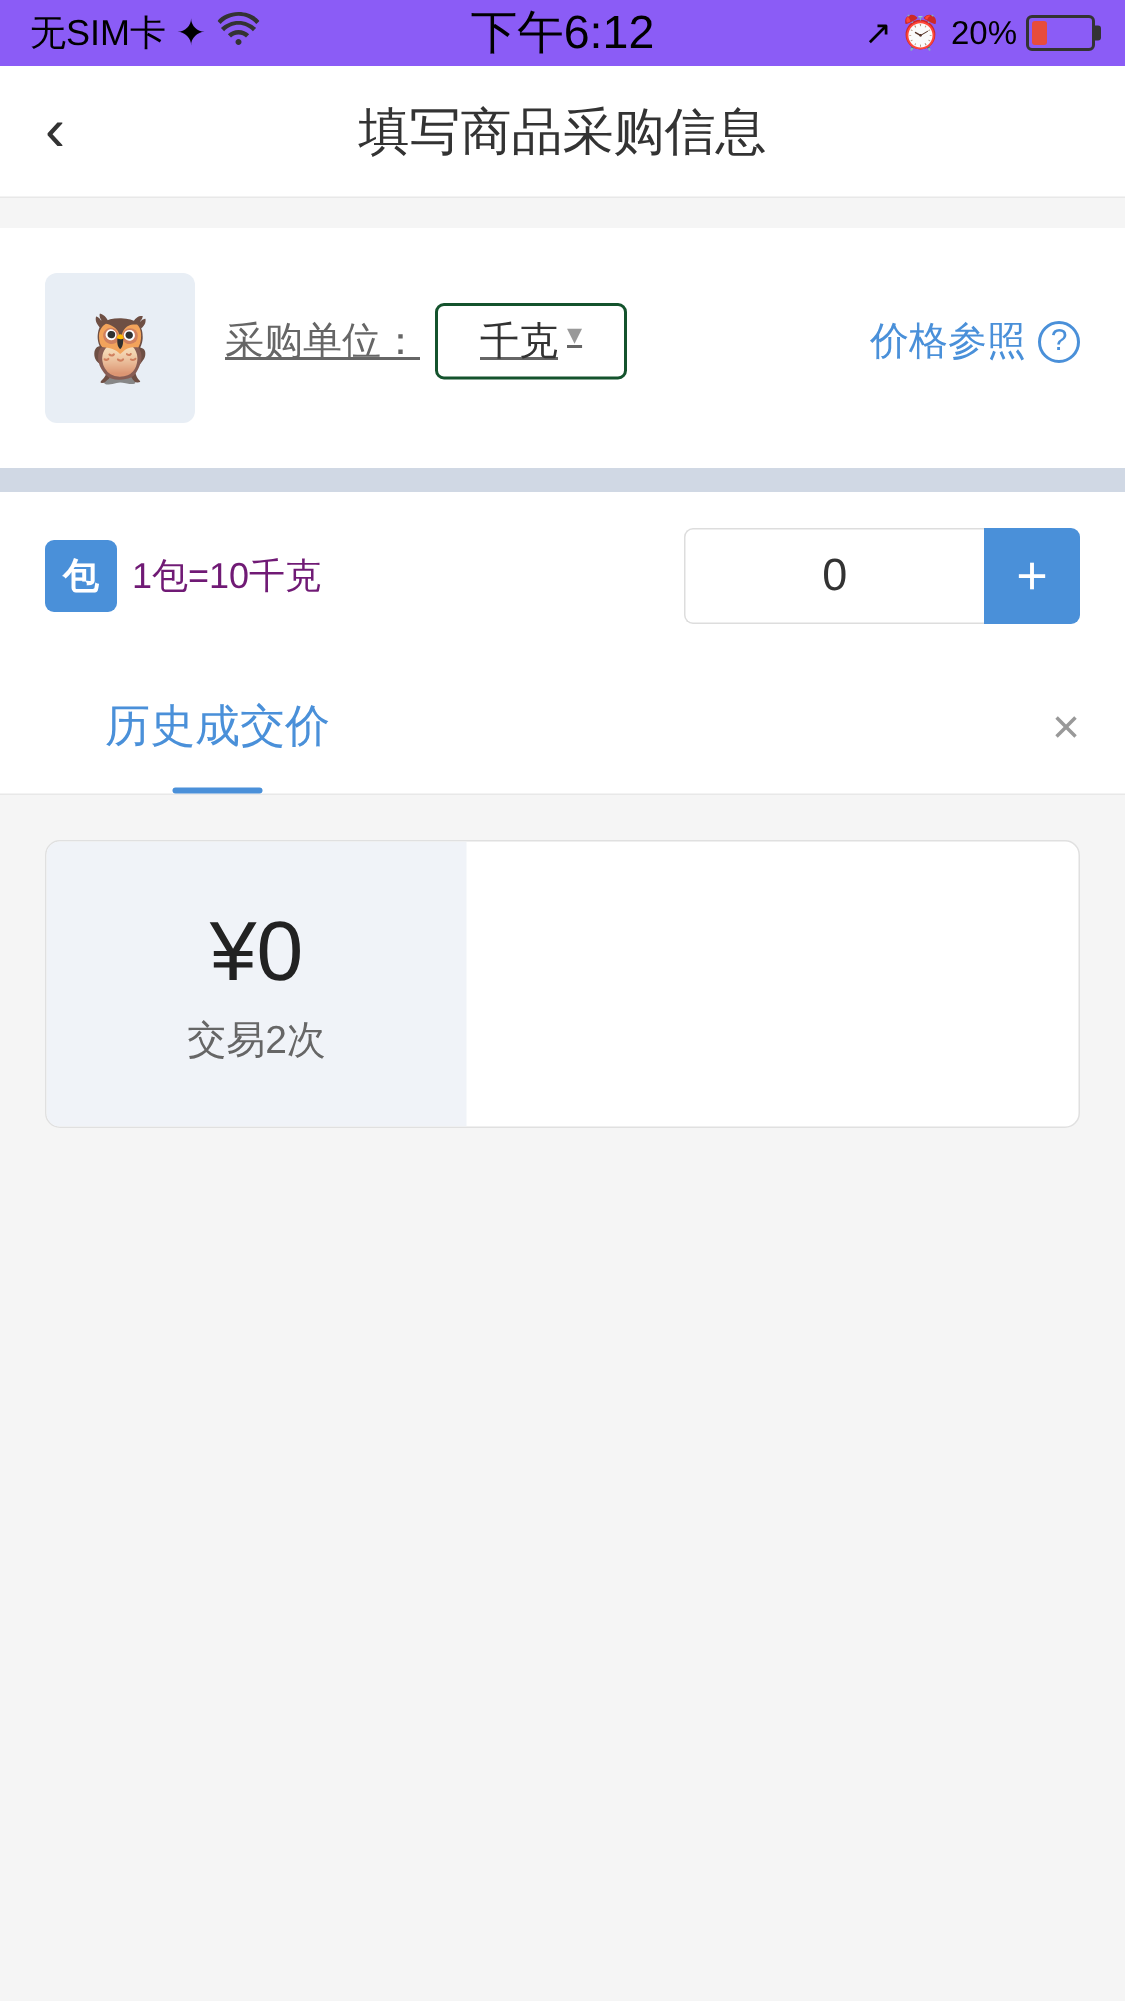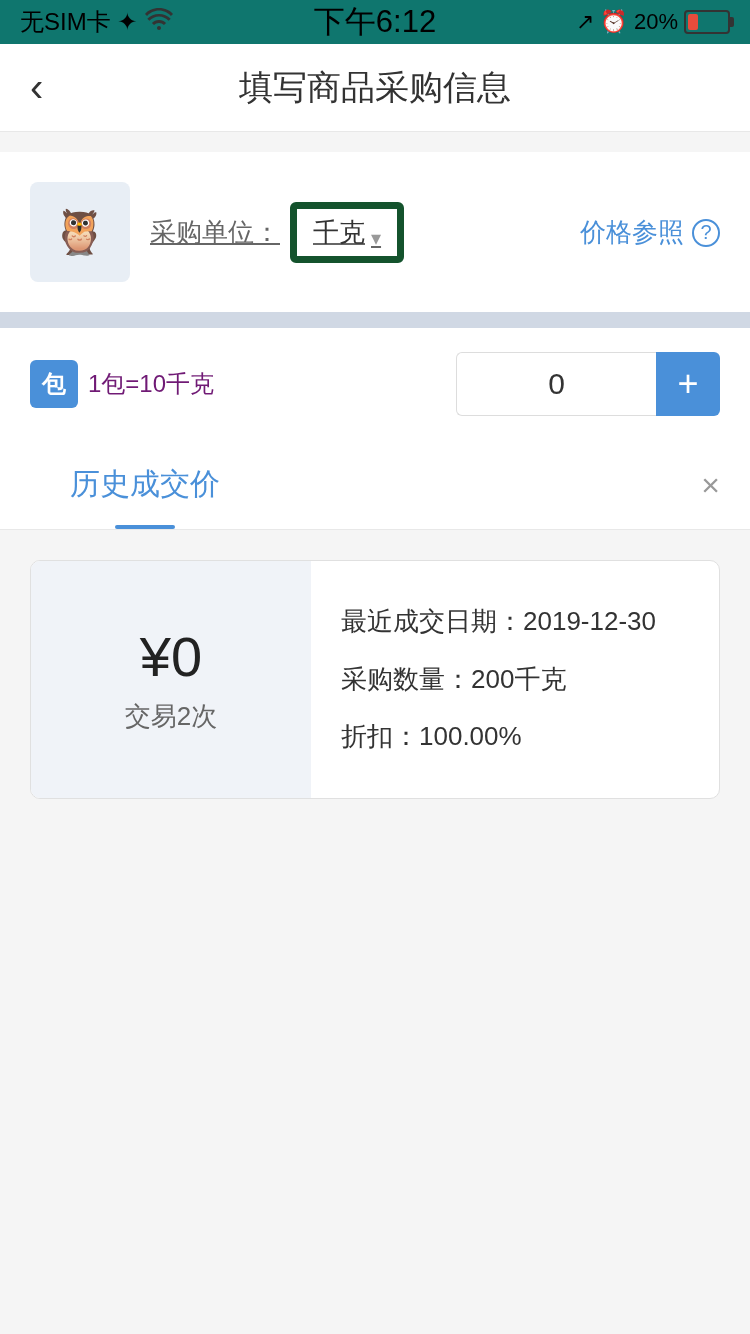--- a/index.html
+++ b/index.html
@@ -9,21 +9,21 @@
       min-height: 1334px;
       font-family: -apple-system, "PingFang SC", "Helvetica Neue", Arial, sans-serif;
       background: #f5f5f5;
       overflow-x: hidden;
     }
 
     
     .status-bar {
       width: 750px;
       height: 44px;
-      background: #0f766e;
+      background: #8b5cf6;
       display: flex;
       align-items: center;
       justify-content: space-between;
       padding: 0 20px;
       font-size: 26px;
     }
     .status-left {
       display: flex;
       align-items: center;
       gap: 8px;
@@ -148,28 +148,28 @@
     }
     .unit-left {
       display: flex;
       align-items: center;
       gap: 10px;
       font-size: 26px;
       color: #666;
       text-decoration: underline;
     }
     .unit-select {
-      border: 7px solid #14532d;
+      border: 2px solid #14532d;
       border-radius: 6px;
-      padding: 6px 16px;
-      font-size: 26px;
-      color: #333;
-      background: #fff;
-      display: flex;
-      align-items: flex-end;
+      padding: 6px 28px;
+      font-size: 26px;
+      color: #333;
+      background: #fff;
+      display: flex;
+      align-items: flex-start;
       gap: 6px;
     }
     .unit-select .chevron {
       font-size: 20px;
       color: #999;
     }
     .price-ref {
       color: #4a90d9;
       font-size: 26px;
       display: flex;
@@ -414,25 +414,14 @@
   </div>
   <span class="tab-close">×</span>
 </div>
 
 <div class="history-section">
   <div class="history-card">
     <div class="history-left">
       <div class="history-price">¥0</div>
       <div class="history-trades">交易2次</div>
     </div>
-    <div class="history-right">
-      <div class="history-detail-row">
-        <span>最近成交日期：</span><span>2019-12-30</span>
-      </div>
-      <div class="history-detail-row">
-        <span>采购数量：</span><span>200千克</span>
-      </div>
-      <div class="history-detail-row">
-        <span>折扣：</span><span>100.00%</span>
-      </div>
-    </div>
   </div>
 </div>
 
 </body></html>

